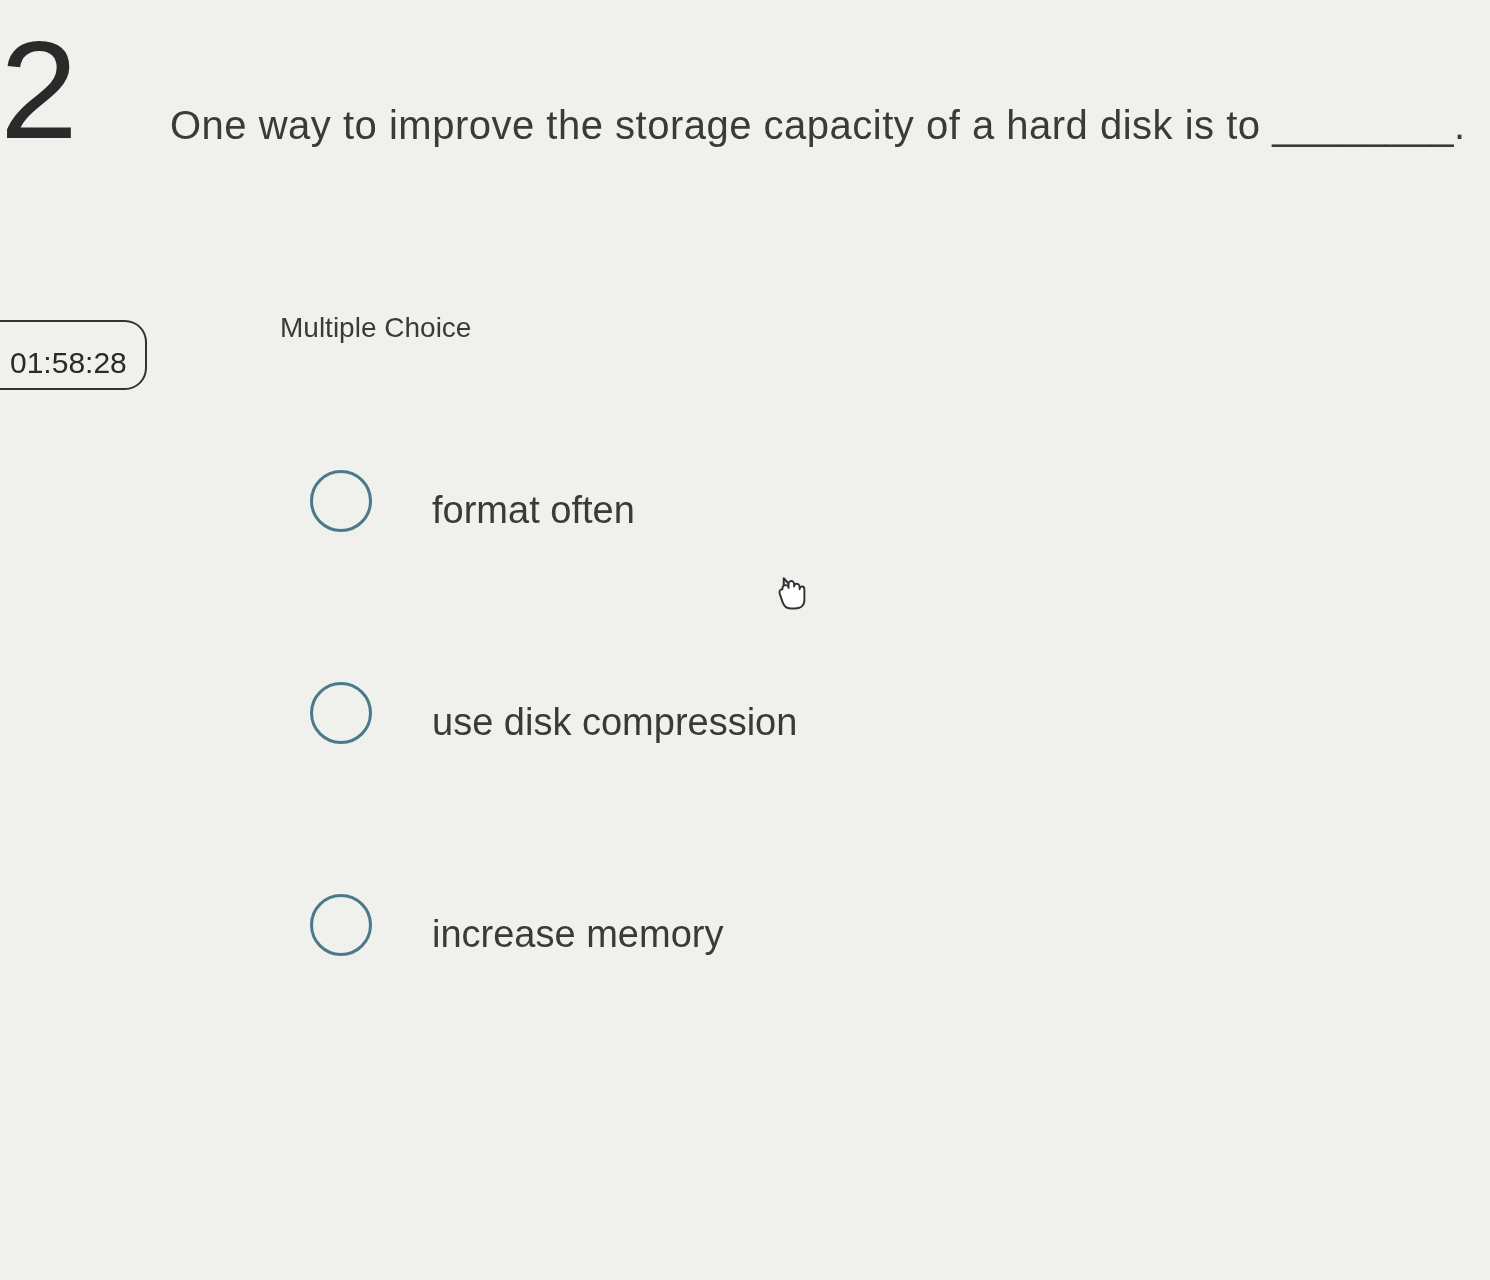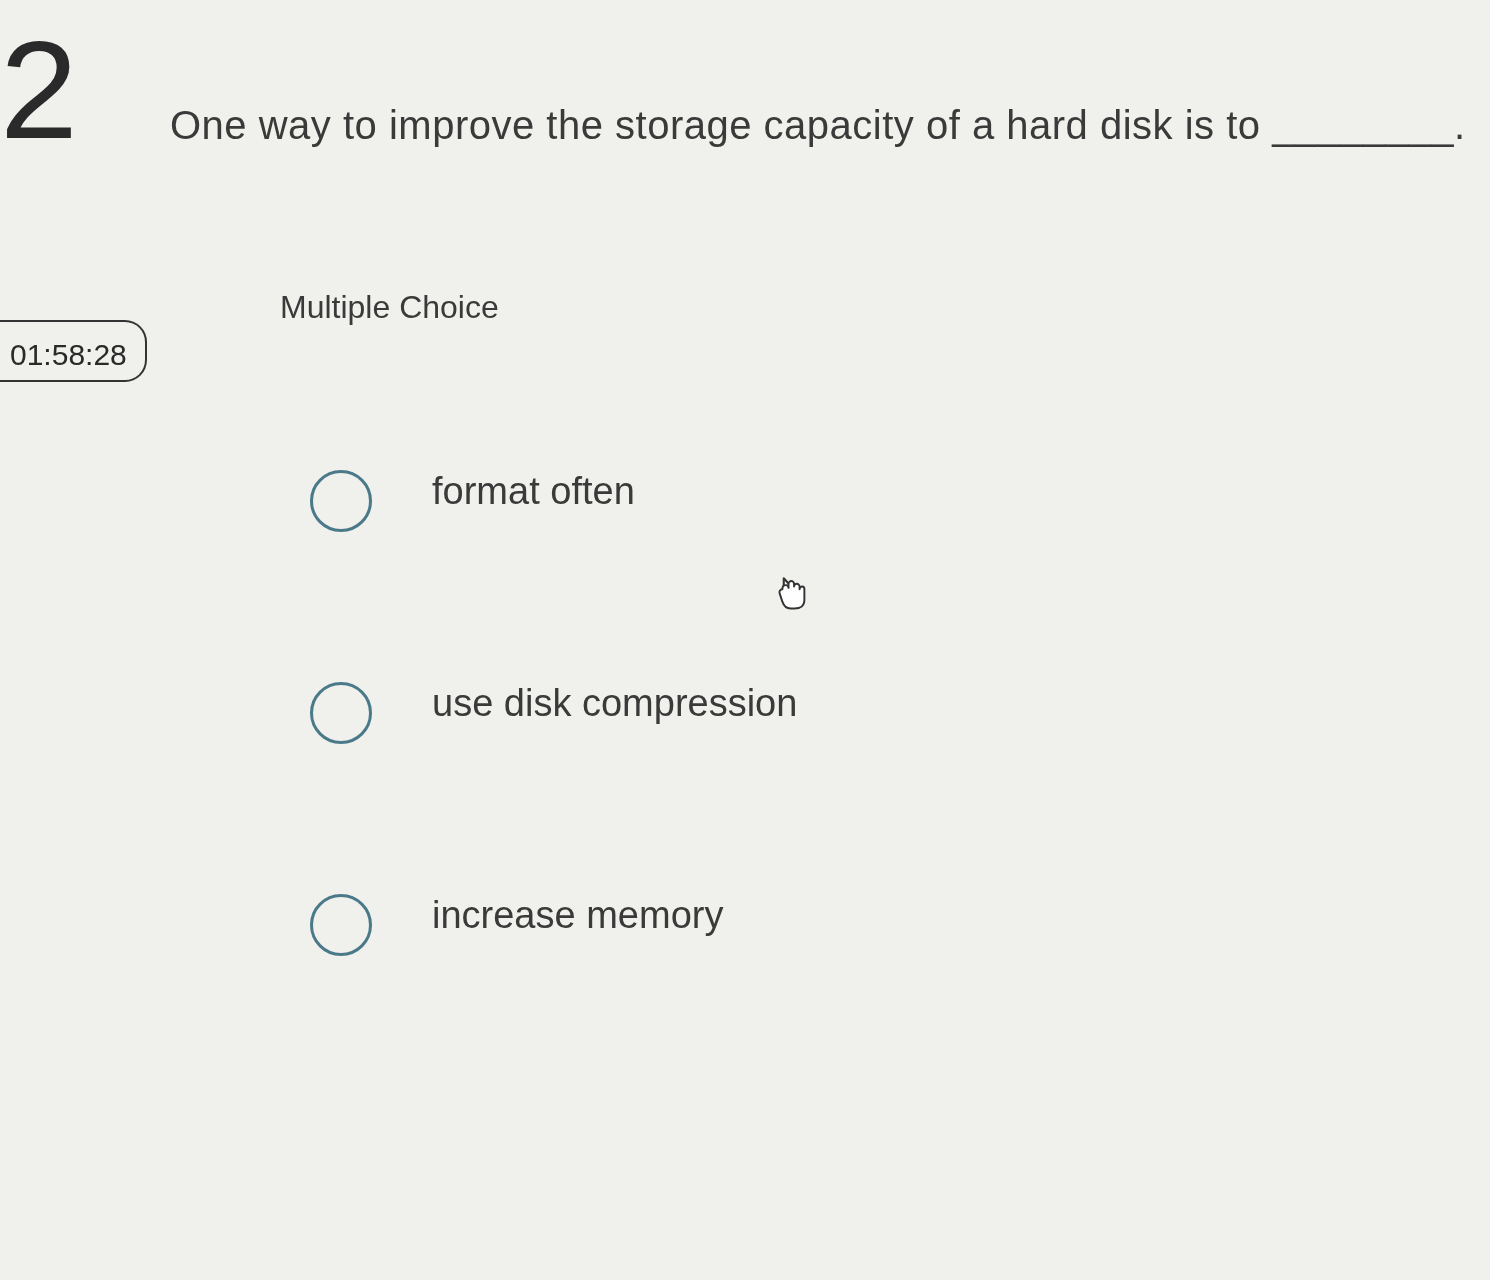--- a/index.html
+++ b/index.html
@@ -28,46 +28,46 @@
     font-size: 40px;
     font-weight: 400;
     color: #3a3a3a;
     letter-spacing: 0.5px;
     margin-top: 13px;
   }
   .timer-pill {
     position: absolute;
     top: 320px;
     left: 0;
-    padding: 16px 18px 8px 10px;
+    padding: 24px 18px 8px 10px;
     border: 2px solid #333;
     border-left: none;
     border-top-right-radius: 22px;
     border-bottom-right-radius: 22px;
     font-size: 30px;
     color: #2a2a2a;
     background: transparent;
   }
   .question-type {
     position: absolute;
-    top: 289px;
+    top: 312px;
     left: 280px;
-    font-size: 32px;
+    font-size: 28px;
     font-weight: 400;
     color: #3a3a3a;
   }
   .options {
     position: absolute;
     top: 470px;
     left: 310px;
     right: 40px;
   }
   .option {
     display: flex;
-    align-items: flex-start;
+    align-items: flex-end;
     gap: 60px;
     margin-bottom: 150px;
     cursor: pointer;
   }
   .radio {
     width: 62px;
     height: 62px;
     border: 3px solid #4a7a8a;
     border-radius: 50%;
     flex-shrink: 0;

